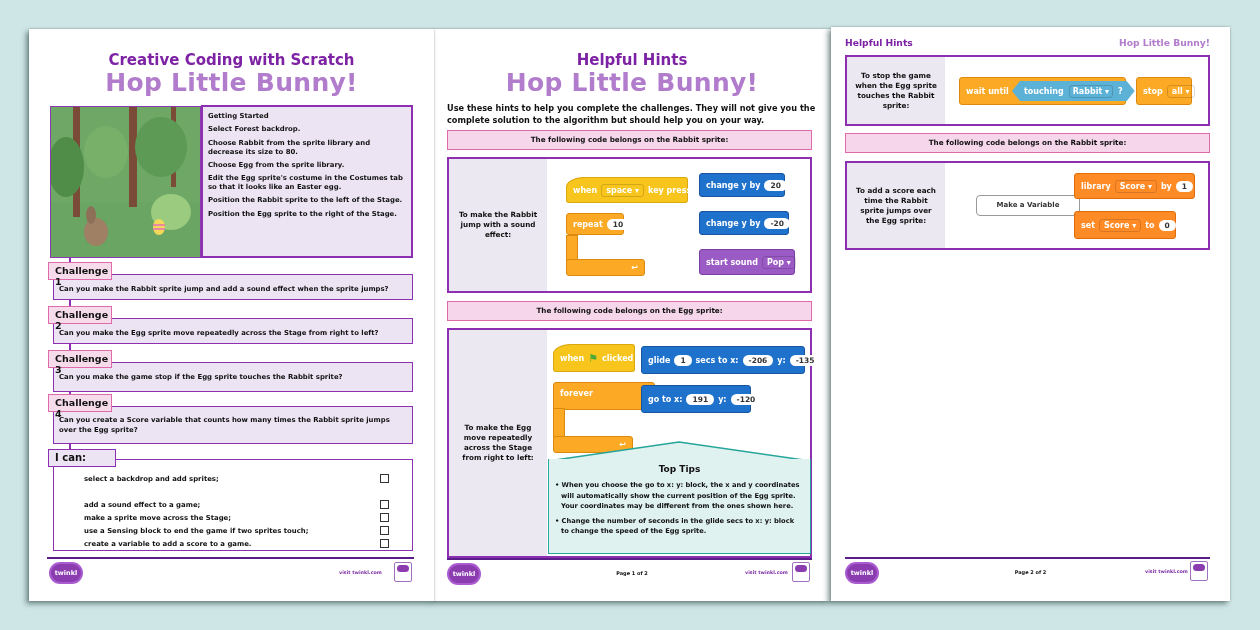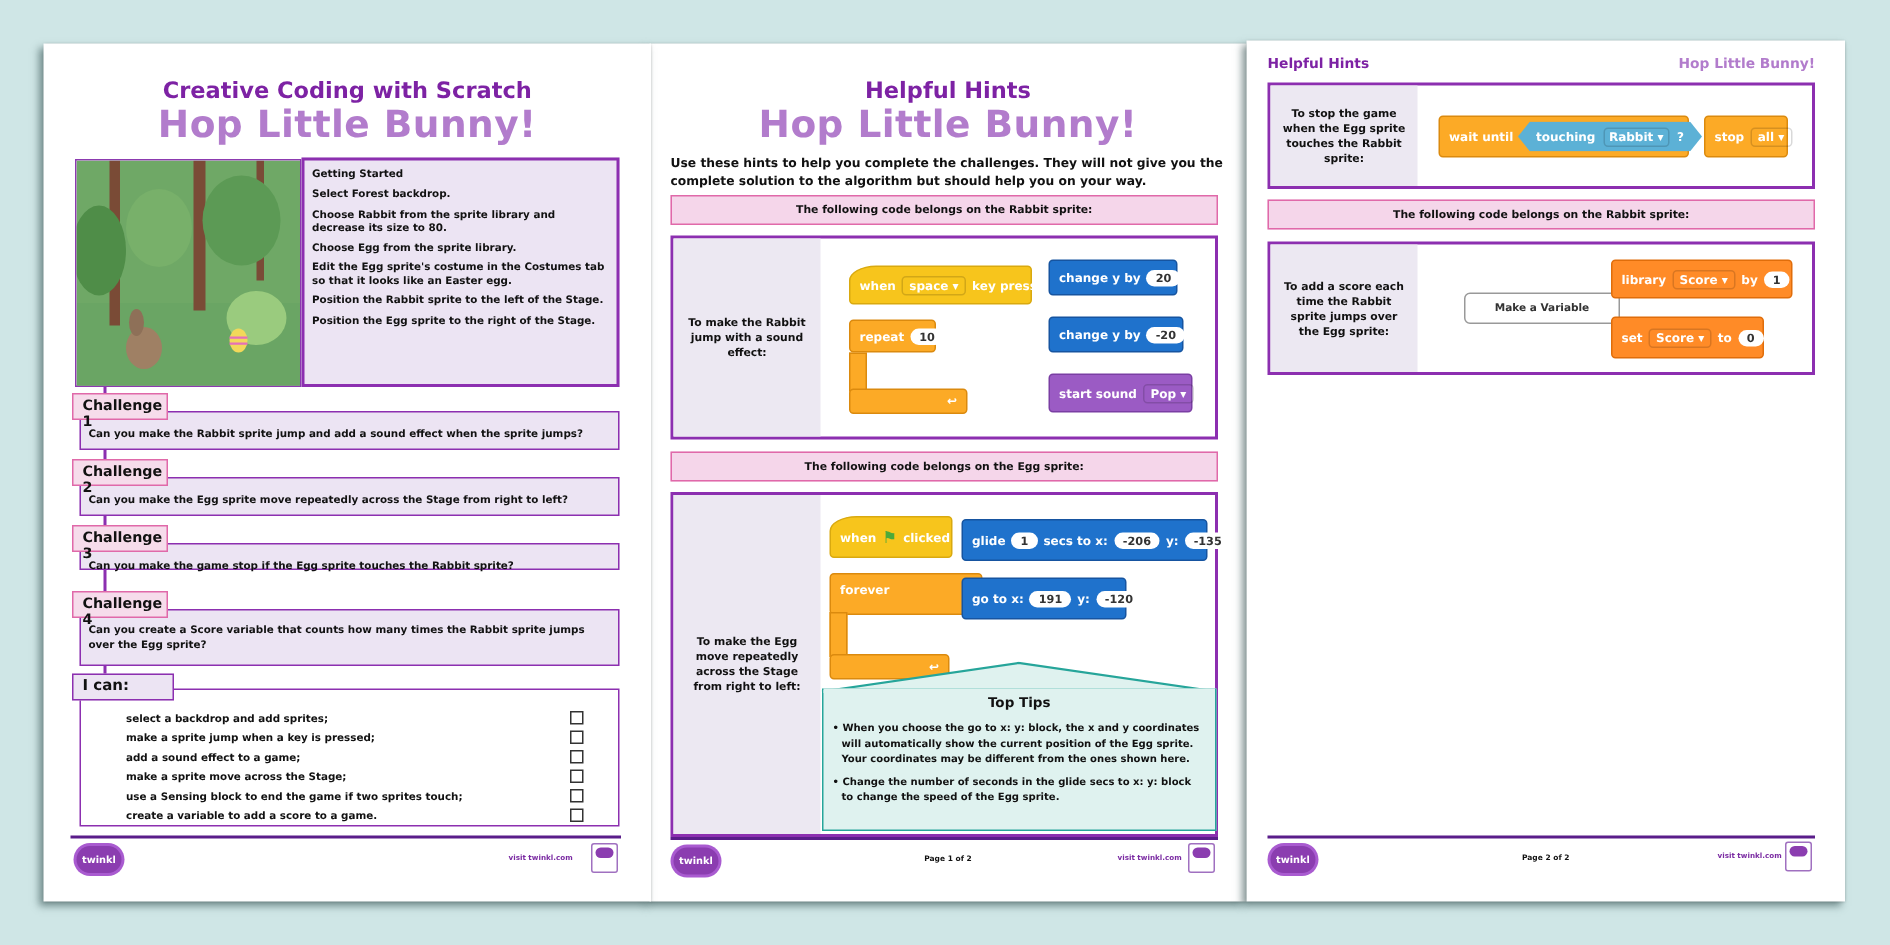--- a/index.html
+++ b/index.html
@@ -88,30 +88,29 @@
   </div>
 
   <div class="connector" style="top:229px;height:194px;"></div>
 
   <div class="chal-box" style="top:245px;height:26px;"><span style="position:relative;top:4px;">Can you make the Rabbit sprite jump and add a sound effect when the sprite jumps?</span></div>
   <div class="chal-tab" style="top:233px;">Challenge 1</div>
 
   <div class="chal-box" style="top:289px;height:26px;"><span style="position:relative;top:4px;">Can you make the Egg sprite move repeatedly across the Stage from right to left?</span></div>
   <div class="chal-tab" style="top:277px;">Challenge 2</div>
 
-  <div class="chal-box" style="top:333px;height:18px;"><span style="position:relative;top:4px;">Can you make the game stop if the Egg sprite touches the Rabbit sprite?</span></div>
+  <div class="chal-box" style="top:333px;height:30px;"><span style="position:relative;top:4px;">Can you make the game stop if the Egg sprite touches the Rabbit sprite?</span></div>
   <div class="chal-tab" style="top:321px;">Challenge 3</div>
 
   <div class="chal-box" style="top:377px;height:38px;padding-top:8px;"><span>Can you create a Score variable that counts how many times the Rabbit sprite jumps over the Egg sprite?</span></div>
   <div class="chal-tab" style="top:365px;">Challenge 4</div>
 
   <div class="ican-box"></div>
   <div class="ican-tab">I can:</div>
   <div class="ican-row" style="top:446px;"><span>select a backdrop and add sprites;</span><span class="cb"></span></div>
-  <div class="ican-row" style="top:459px;"><span>make a sprite jump when a key is pressed;</span><span class="cb"></span></div>
   <div class="ican-row" style="top:472px;"><span>add a sound effect to a game;</span><span class="cb"></span></div>
   <div class="ican-row" style="top:485px;"><span>make a sprite move across the Stage;</span><span class="cb"></span></div>
   <div class="ican-row" style="top:498px;"><span>use a Sensing block to end the game if two sprites touch;</span><span class="cb"></span></div>
   <div class="ican-row" style="top:511px;"><span>create a variable to add a score to a game.</span><span class="cb"></span></div>
 
   <div class="footer-line" style="left:18px;top:528px;width:367px;"></div>
   <div class="logo" style="left:22px;top:535px;">twinkl</div>
   <div class="visit" style="left:310px;top:541px;">visit twinkl.com</div>
   <div class="badge" style="left:365px;top:533px;"></div>
 </div>

